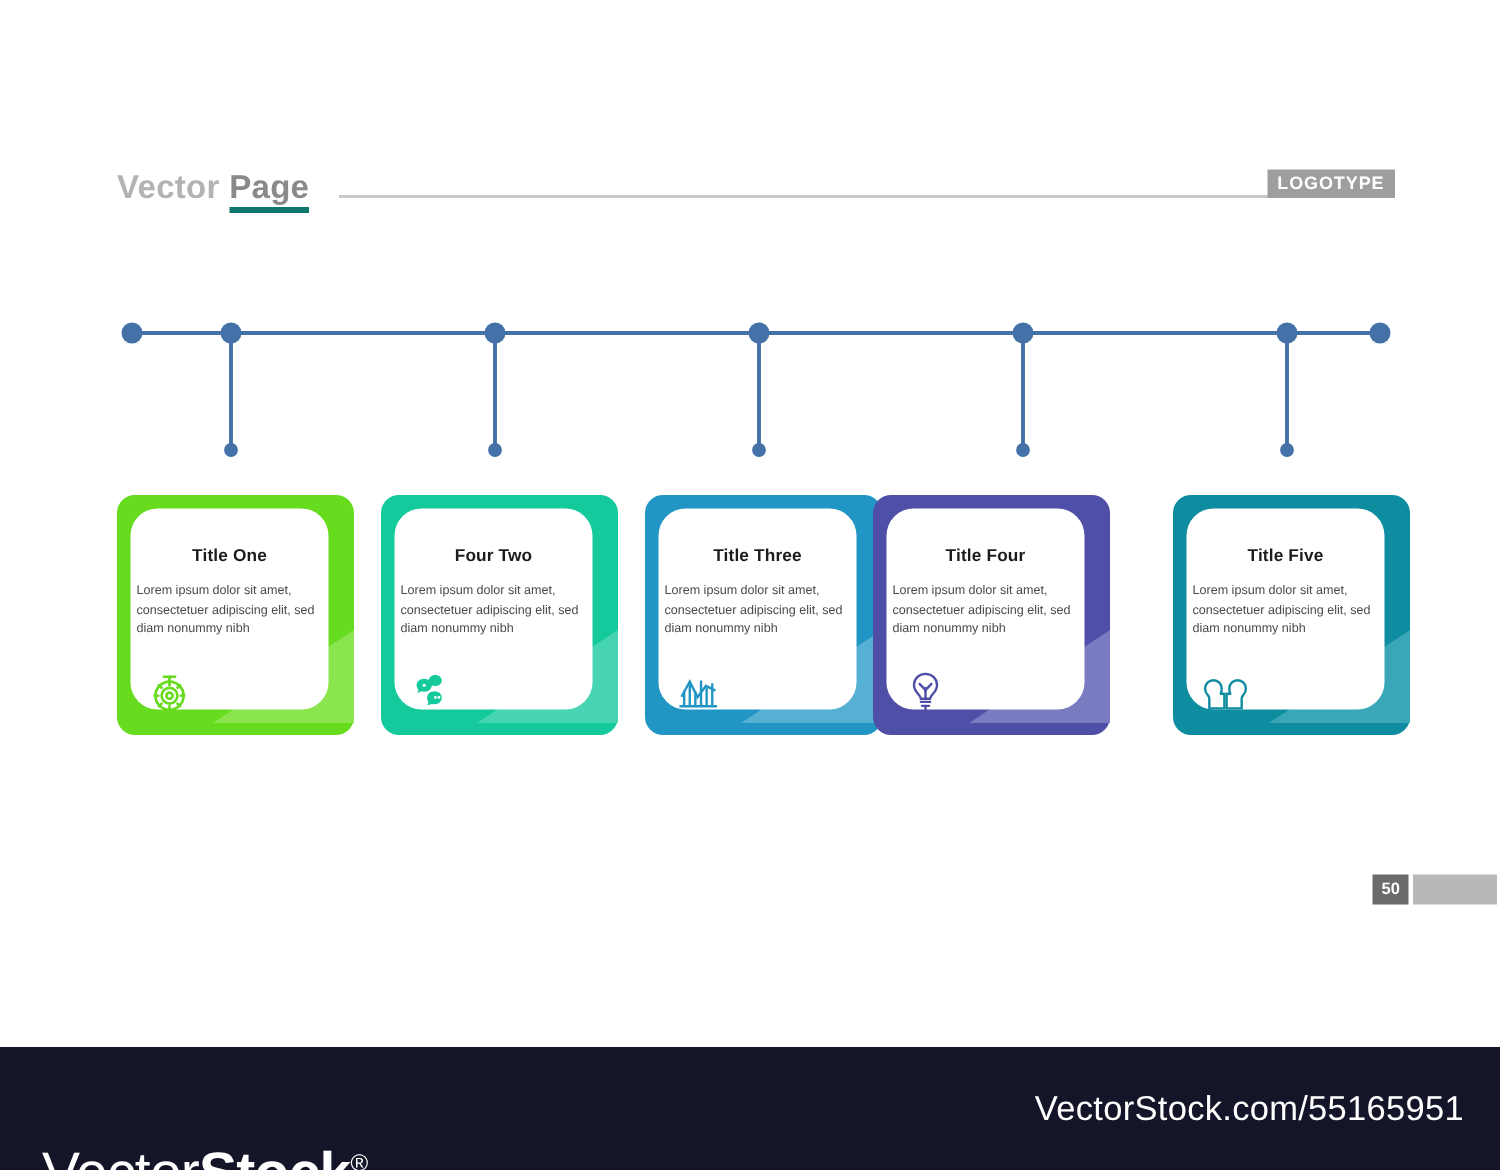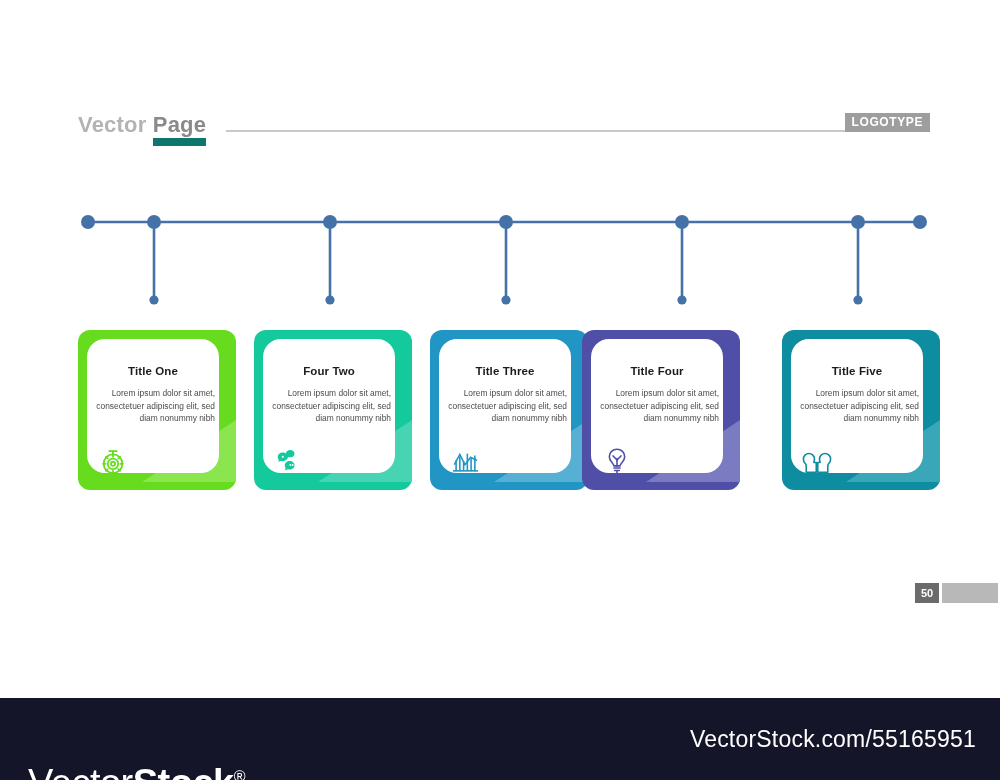--- a/index.html
+++ b/index.html
@@ -12,21 +12,21 @@
   #stage { position: relative; width: 1000px; height: 780px; background: #ffffff; }
 
   
   .header { position: absolute; left: 78px; top: 112px; width: 852px; height: 30px; }
   .header-title {
     position: absolute; left: 0; top: 0;
     font-size: 22px; font-weight: bold; letter-spacing: .2px;
     white-space: nowrap;
   }
   .ht-light { color: #b3b3b3; }
-  .ht-dark  { color: #8a8a8a; border-bottom: 8px solid #0f766e; padding-bottom: 1px; }
+  .ht-dark  { color: #8a8a8a; border-bottom: 4px solid #0f766e; padding-bottom: 1px; }
   .header-rule {
     position: absolute; left: 148px; top: 18px; width: 678px; height: 2px;
     background: #c9c9c9;
   }
   .logotype {
     position: absolute; right: 0; top: 1px;
     background: #9e9e9e; color: #ffffff;
     font-size: 12px; font-weight: bold; letter-spacing: .6px;
     padding: 3px 7px 4px 7px; line-height: 1;
   }
@@ -48,21 +48,21 @@
     background: #ffffff; border-radius: 18px;
     overflow: hidden;
   }
   .card-title {
     position: absolute; left: 0; right: 0; top: 26px;
     text-align: center; font-size: 11.5px; font-weight: bold; color: #1c1c1c;
     letter-spacing: .1px;
   }
   .card-body {
     position: absolute; left: 4px; right: 4px; top: 48px;
-    text-align: right; font-size: 8.4px; line-height: 1.5; color: #4a4a4a;
+    text-align: left; font-size: 8.4px; line-height: 1.5; color: #4a4a4a;
   }
   .card-icon {
     position: absolute; left: 20px; bottom: 14px; width: 30px; height: 30px;
   }
   .card-icon svg { width: 100%; height: 100%; display: block; }
   .fold { position: absolute; right: 0; bottom: 0; width: 100%; height: 100%; pointer-events: none; }
 
   
   .page-badge-wrap { position: absolute; left: 915px; top: 583px; height: 20px; display: flex; align-items: stretch; }
   .page-num {

